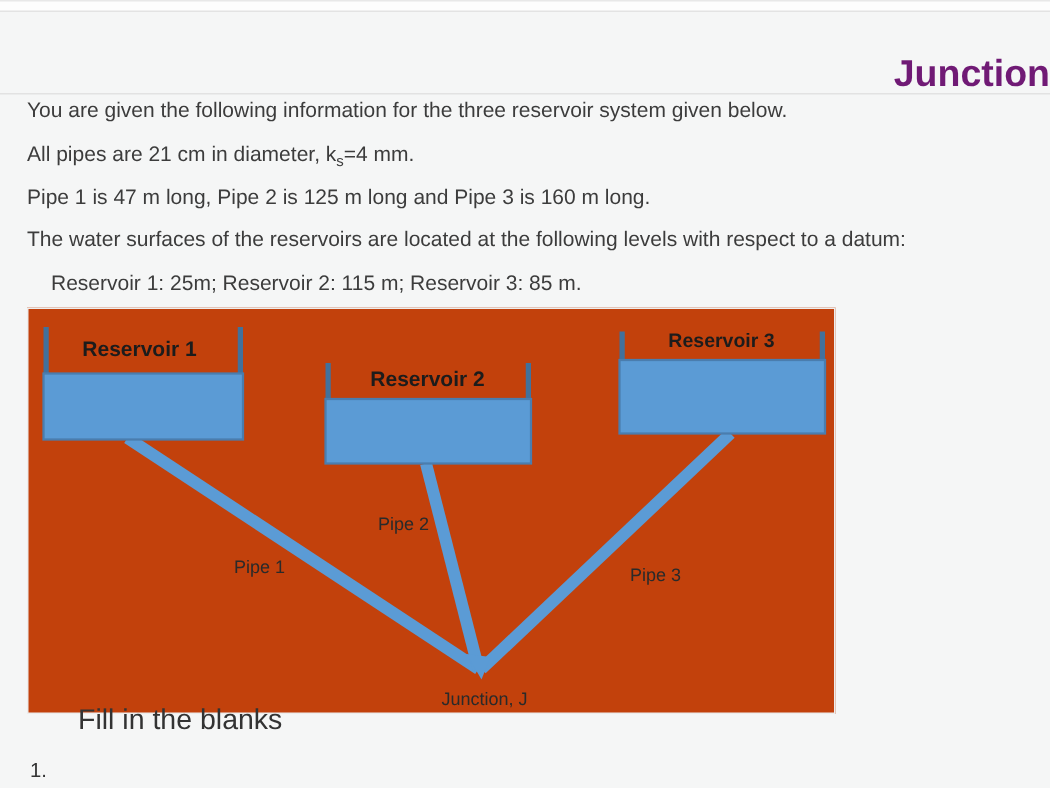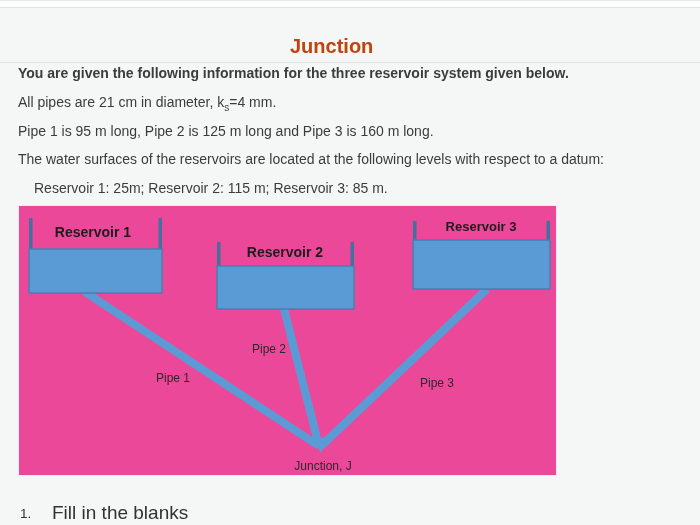--- a/index.html
+++ b/index.html
@@ -2,58 +2,58 @@
 <html><head>
 <meta charset="utf-8">
 <style>
   html,body { margin:0; padding:0; }
   body { background:#f5f6f6; font-family:"Liberation Sans", sans-serif; }
   .page { position:relative; width:700px; height:525px; background:#f5f6f6; overflow:hidden; }
 
   .topbar { position:absolute; top:0; left:0; right:0; height:6px;
             background:#fdfdfd; border-top:1px solid #e8e8e8; border-bottom:1px solid #e3e3e3; }
 
-  .page-title { position:absolute; top:35px; left:290px; width:410px; text-align:left;
-                font-size:20px; font-weight:bold; color:#c2410c; }
+  .page-title { position:absolute; top:35px; left:290px; width:410px; text-align:right;
+                font-size:25px; font-weight:bold; color:#701a75; }
 
   .title-divider { position:absolute; top:62px; left:0; width:700px; height:0;
                    border-top:1px solid #e2e2e2; }
 
   .para { position:absolute; left:18px; font-size:14px; color:#3c3c3c; white-space:nowrap; }
   .para sub { font-size:10px; }
-  .p1 { top:65px;font-weight:bold; }
+  .p1 { top:65px; }
   .p2 { top:94px; }
   .p3 { top:123px; }
   .p4 { top:151px;text-align:center; }
   .p5 { top:180px;margin-left:16px; }
 
   .diagram { position:absolute; left:18px; top:205px; width:539px; height:271px;
-             background:#ec4899; border:1px solid #ededed; box-sizing:border-box; }
+             background:#c2410c; border:1px solid #ededed; box-sizing:border-box; }
   .diagram svg { position:absolute; left:0; top:0; }
 
   .res-label  { font-family:"Liberation Sans", sans-serif; font-size:14px; font-weight:bold; fill:#1c1c1c; text-anchor:middle; }
   .res-label-sm { font-family:"Liberation Sans", sans-serif; font-size:13px; font-weight:bold; fill:#1c1c1c; text-anchor:middle; }
   .pipe-label { font-family:"Liberation Sans", sans-serif; font-size:12px; fill:#2a2a2a; text-anchor:middle; }
 
   .q-number { position:absolute; left:20px; top:506px; font-size:13.5px; color:#333333; }
-  .q-title  { position:absolute; left:52px; top:502px; font-size:19px; color:#333333; }
+  .q-title  { position:absolute; left:52px; top:470px; font-size:19px; color:#333333; }
 </style>
 </head>
 <body>
 
 <div class="page">
 
   <div class="topbar"></div>
 
   <div class="page-title">Junction</div>
   <div class="title-divider"></div>
 
   <div class="para p1">You are given the following information for the three reservoir system given below.</div>
   <div class="para p2"><span>All pipes are 21 cm in diameter, k</span><sub>s</sub><span>=4 mm.</span></div>
-  <div class="para p3">Pipe 1 is 95 m long, Pipe 2 is 125 m long and Pipe 3 is 160 m long.</div>
+  <div class="para p3">Pipe 1 is 47 m long, Pipe 2 is 125 m long and Pipe 3 is 160 m long.</div>
   <div class="para p4">The water surfaces of the reservoirs are located at the following levels with respect to a datum:</div>
   <div class="para p5">Reservoir 1: 25m; Reservoir 2: 115 m; Reservoir 3: 85 m.</div>
 
   <div class="diagram">
     <svg width="537" height="269" viewBox="0 0 537 269">
 
       <line x1="66" y1="86" x2="300" y2="240" stroke-width="8" stroke="#5b9bd5"></line>
       <line x1="265" y1="103" x2="300" y2="240" stroke-width="8" stroke="#5b9bd5"></line>
       <line x1="468" y1="83" x2="302" y2="240" stroke-width="8" stroke="#5b9bd5"></line>
       <polygon points="292,230 308,232 302,247" fill="#5b9bd5"></polygon>

